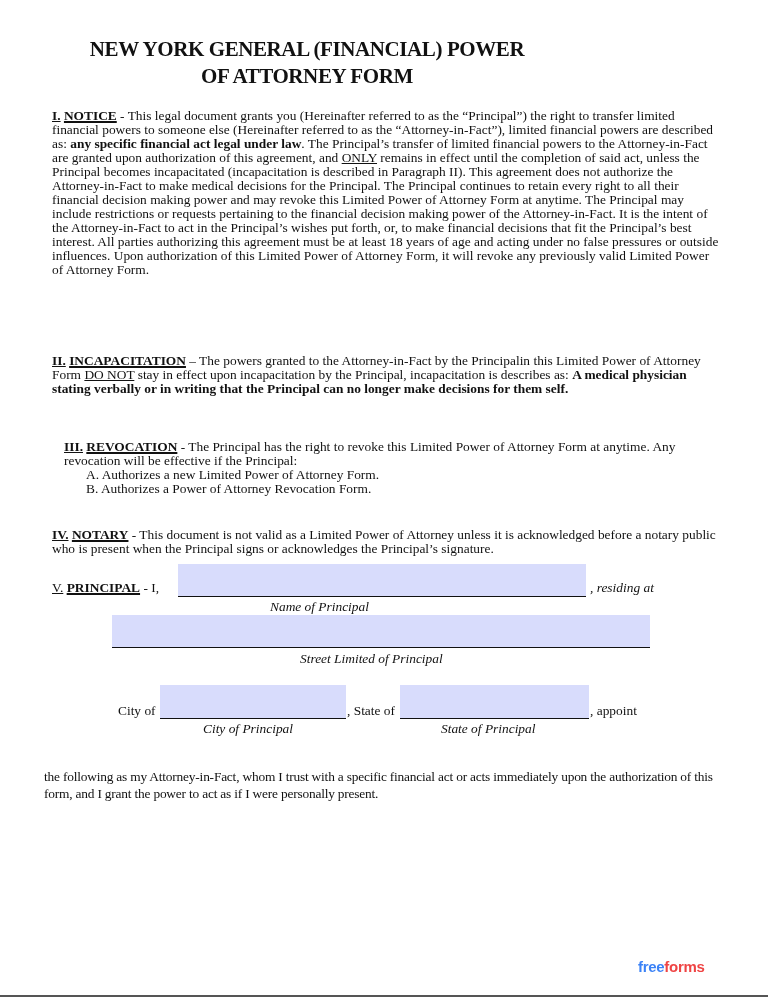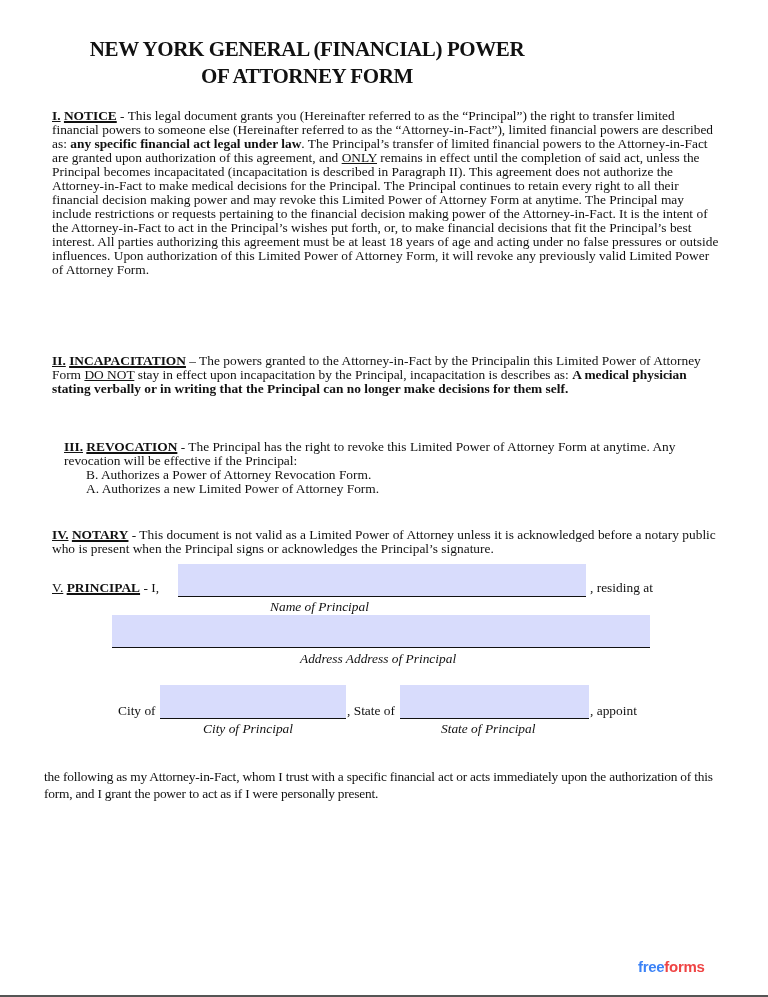--- a/index.html
+++ b/index.html
@@ -39,45 +39,45 @@
 
 <div class="para" style="top:354px;">
   <span class="num">II.</span>
   <span class="head">INCAPACITATION</span><span> – The powers granted to the Attorney-in-Fact by the Principalin this Limited Power of Attorney Form </span><span class="u">DO NOT</span><span> stay in effect upon incapacitation by the Principal, incapacitation is describes as: </span><span class="b">A medical physician stating verbally or in writing that the Principal can no longer make decisions for them self.</span>
 </div>
 
 <div class="para" style="top:440px;margin-left:12px;">
   <span class="num">III.</span>
   <span class="head">REVOCATION</span><span> - The Principal has the right to revoke this Limited Power of Attorney Form at anytime. Any revocation will be effective if the Principal:</span>
   <div class="list">
+    <div>A. Authorizes a new Limited Power of Attorney Form.</div>
     <div>B.  Authorizes a Power of Attorney Revocation Form.</div>
-    <div>A. Authorizes a new Limited Power of Attorney Form.</div>
   </div>
 </div>
 
 <div class="para" style="top:528px;">
   <span class="num">IV.</span>
   <span class="head">NOTARY</span><span> - This document is not valid as a Limited Power of Attorney unless it is acknowledged before a notary public who is present when the Principal signs or acknowledges the Principal’s signature.</span>
 </div>
 
 <div class="p5">
   <span class="num" style="text-decoration:underline;">V.</span>
   <span style="text-decoration:underline; font-weight:bold; text-decoration-thickness:2px;">PRINCIPAL</span><span> - I,</span>
 </div>
 
 <div class="field" style="left:178px; top:564px; width:408px; height:32px;">
   <span></span>
 </div>
-<div class="lbl" style="left:590px; top:580px;">, residing at</div>
+<div class="lbl" style="left:590px; top:580px;font-style:italic;">, residing at</div>
 <div class="cap" style="left:270px; top:599px;">Name of Principal</div>
 
 <div class="field" style="left:112px; top:615px; width:538px; height:32px;">
   <span></span>
 </div>
-<div class="cap" style="left:300px; top:651px;">Address Address of Principal</div>
+<div class="cap" style="left:300px; top:651px;">Street Limited of Principal</div>
 
 <div class="lbl" style="left:118px; top:703px;">City of</div>
 <div class="field" style="left:160px; top:685px; width:186px; height:33px;">
   <span></span>
 </div>
 <div class="lbl" style="left:347px; top:703px;">, State of</div>
 <div class="field" style="left:400px; top:685px; width:189px; height:33px;">
   <span></span>
 </div>
 <div class="lbl" style="left:590px; top:703px;">, appoint</div>

